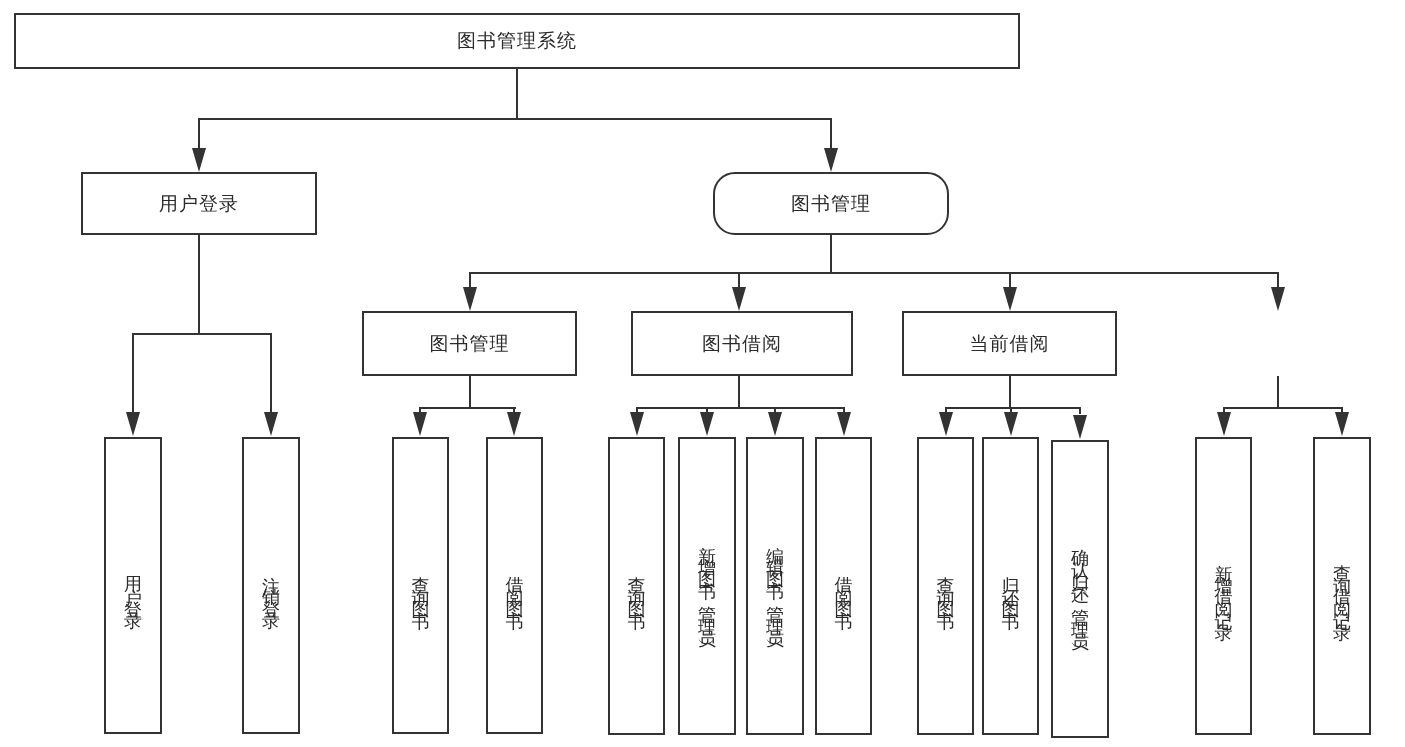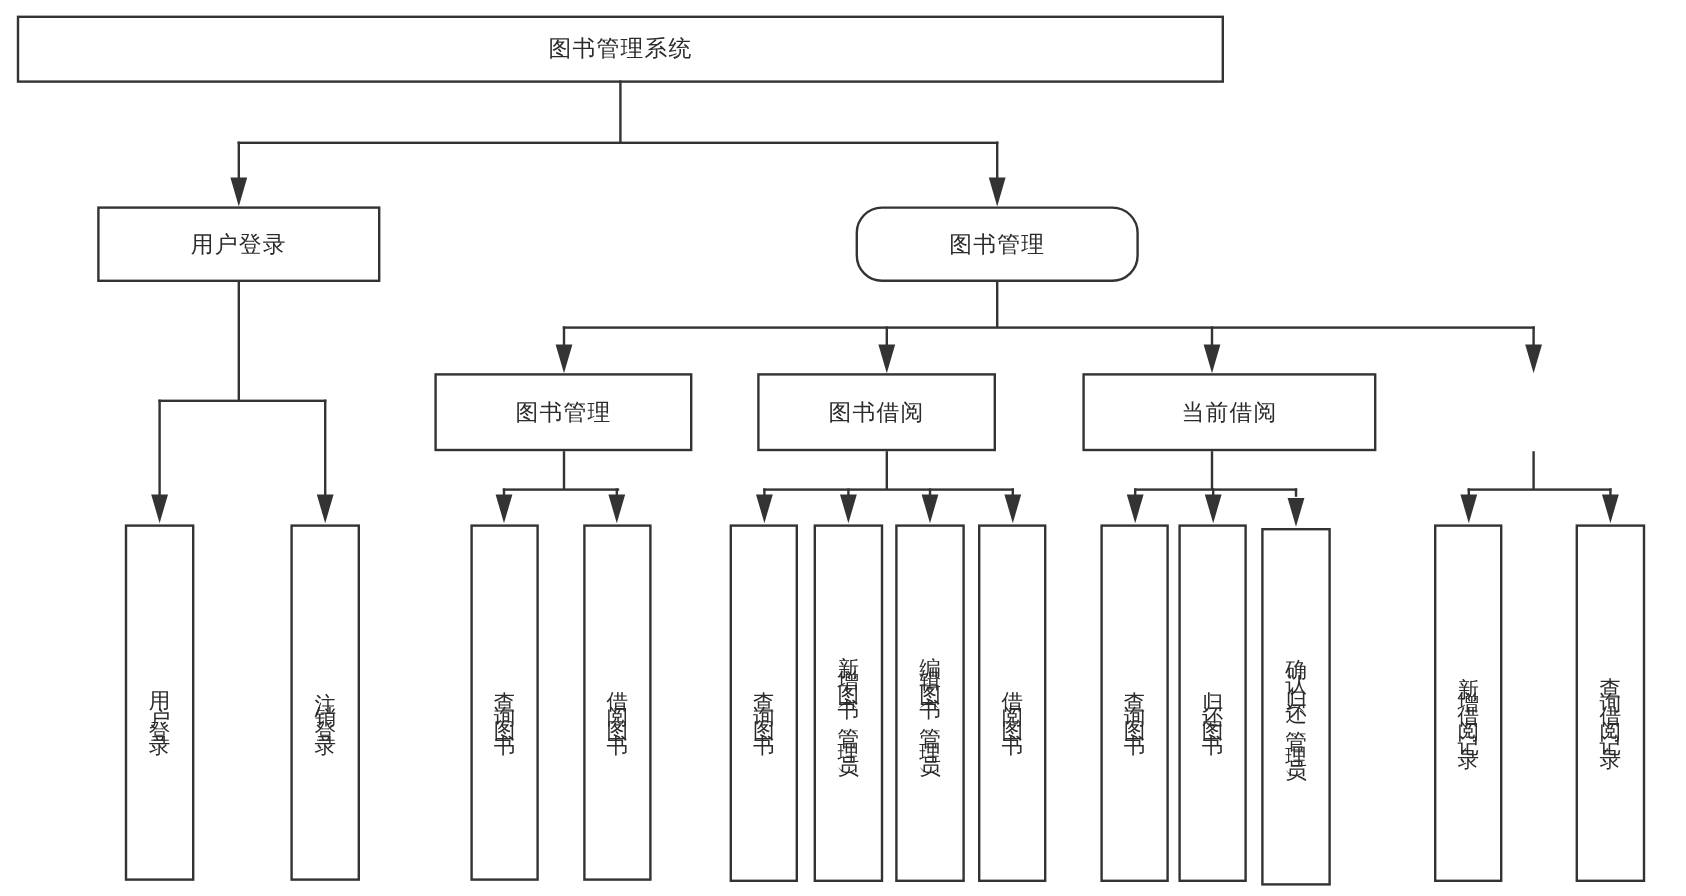--- a/index.html
+++ b/index.html
@@ -72,24 +72,24 @@
   <div class="vl" style="left:738px;top:272px;height:16px;"></div>
   <div class="arr" style="left:732px;top:287px;"></div>
   <div class="vl" style="left:1009px;top:272px;height:16px;"></div>
   <div class="arr" style="left:1003px;top:287px;"></div>
   <div class="vl" style="left:1277px;top:272px;height:16px;"></div>
   <div class="arr" style="left:1271px;top:287px;"></div>
 
   <div class="box" style="left:362px;top:311px;width:215px;height:65px;">
     <span>图书管理</span>
   </div>
-  <div class="box" style="left:631px;top:311px;width:199px;height:65px;">
+  <div class="box" style="left:631px;top:311px;width:222px;height:65px;">
     <span>图书借阅</span>
   </div>
-  <div class="box" style="left:902px;top:311px;width:245px;height:65px;">
+  <div class="box" style="left:902px;top:311px;width:215px;height:65px;">
     <span>当前借阅</span>
   </div>
 
   <div class="vl" style="left:469px;top:376px;height:32px;"></div>
   <div class="hl" style="left:419px;top:407px;width:97px;"></div>
   <div class="vl" style="left:419px;top:407px;height:7px;"></div>
   <div class="arr" style="left:413px;top:412px;"></div>
   <div class="vl" style="left:513px;top:407px;height:7px;"></div>
   <div class="arr" style="left:507px;top:412px;"></div>
 

